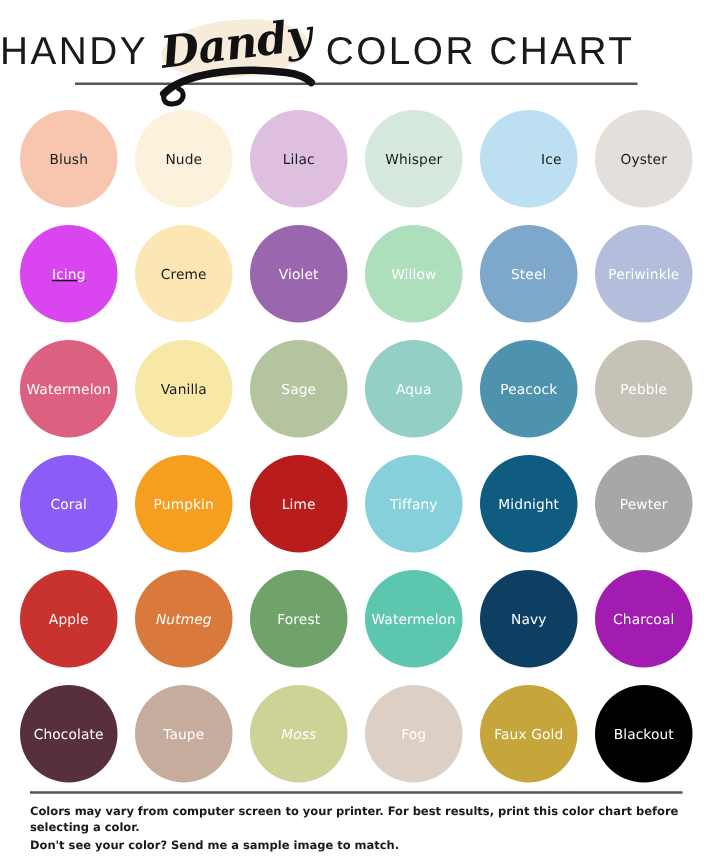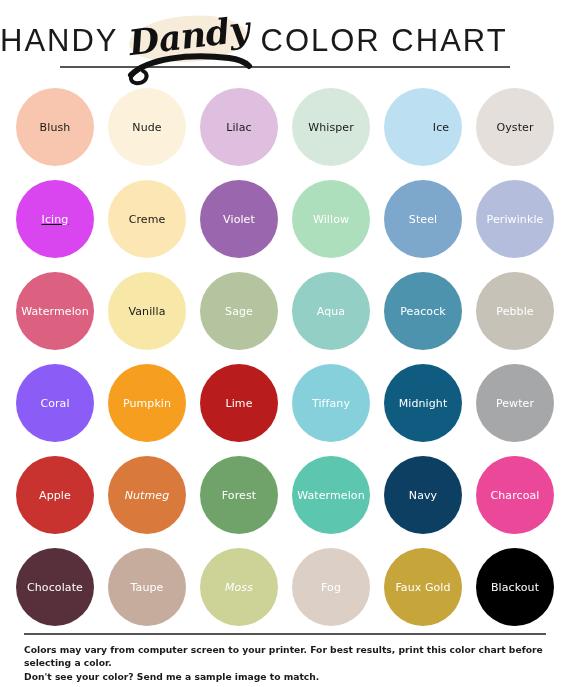--- a/index.html
+++ b/index.html
@@ -268,21 +268,21 @@
     </div>
     <div class="swatch" style="background: rgb(111, 163, 105);">
       <span class="swatch-label" style="color: rgb(255, 255, 255);">Forest</span>
     </div>
     <div class="swatch" style="background: rgb(93, 198, 174);">
       <span class="swatch-label" style="color: rgb(255, 255, 255);">Watermelon</span>
     </div>
     <div class="swatch" style="background: rgb(13, 63, 99);">
       <span class="swatch-label" style="color: rgb(255, 255, 255);">Navy</span>
     </div>
-    <div class="swatch" style="background: #ec4899;">
+    <div class="swatch" style="background: #a21caf;">
       <span class="swatch-label" style="color: rgb(255, 255, 255);">Charcoal</span>
     </div>
   </div>
 
   <div class="grid-row">
     <div class="swatch" style="background: rgb(88, 48, 60);">
       <span class="swatch-label" style="color: rgb(255, 255, 255);">Chocolate</span>
     </div>
     <div class="swatch" style="background: rgb(198, 172, 156);">
       <span class="swatch-label" style="color: rgb(255, 255, 255);">Taupe</span>

